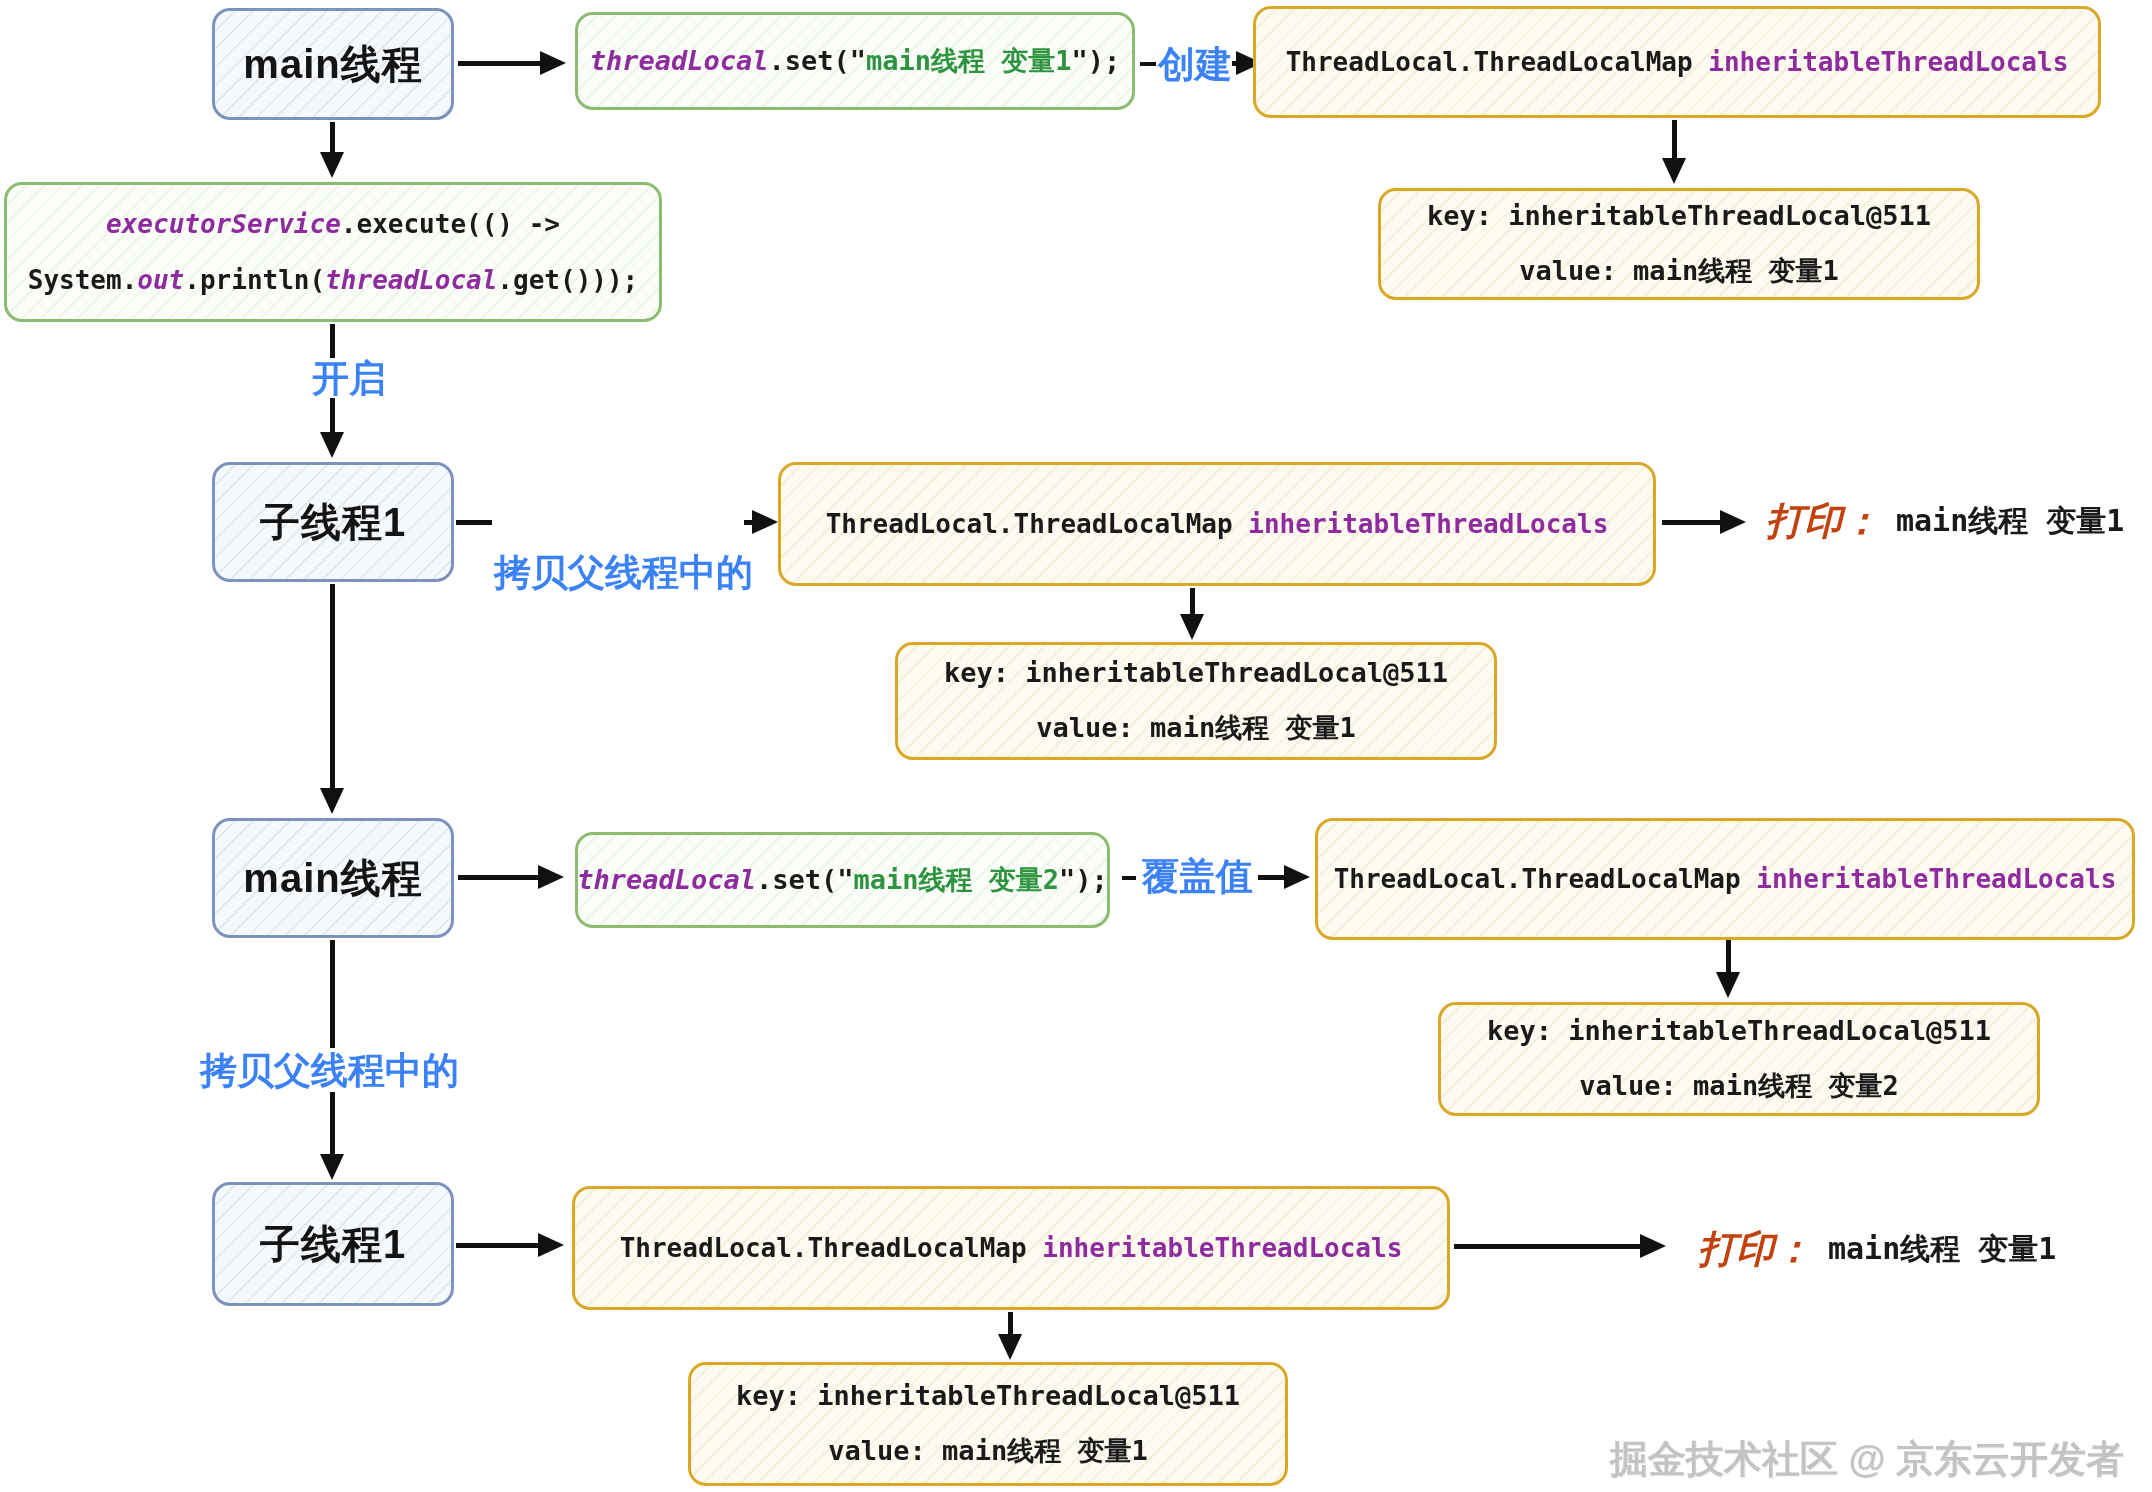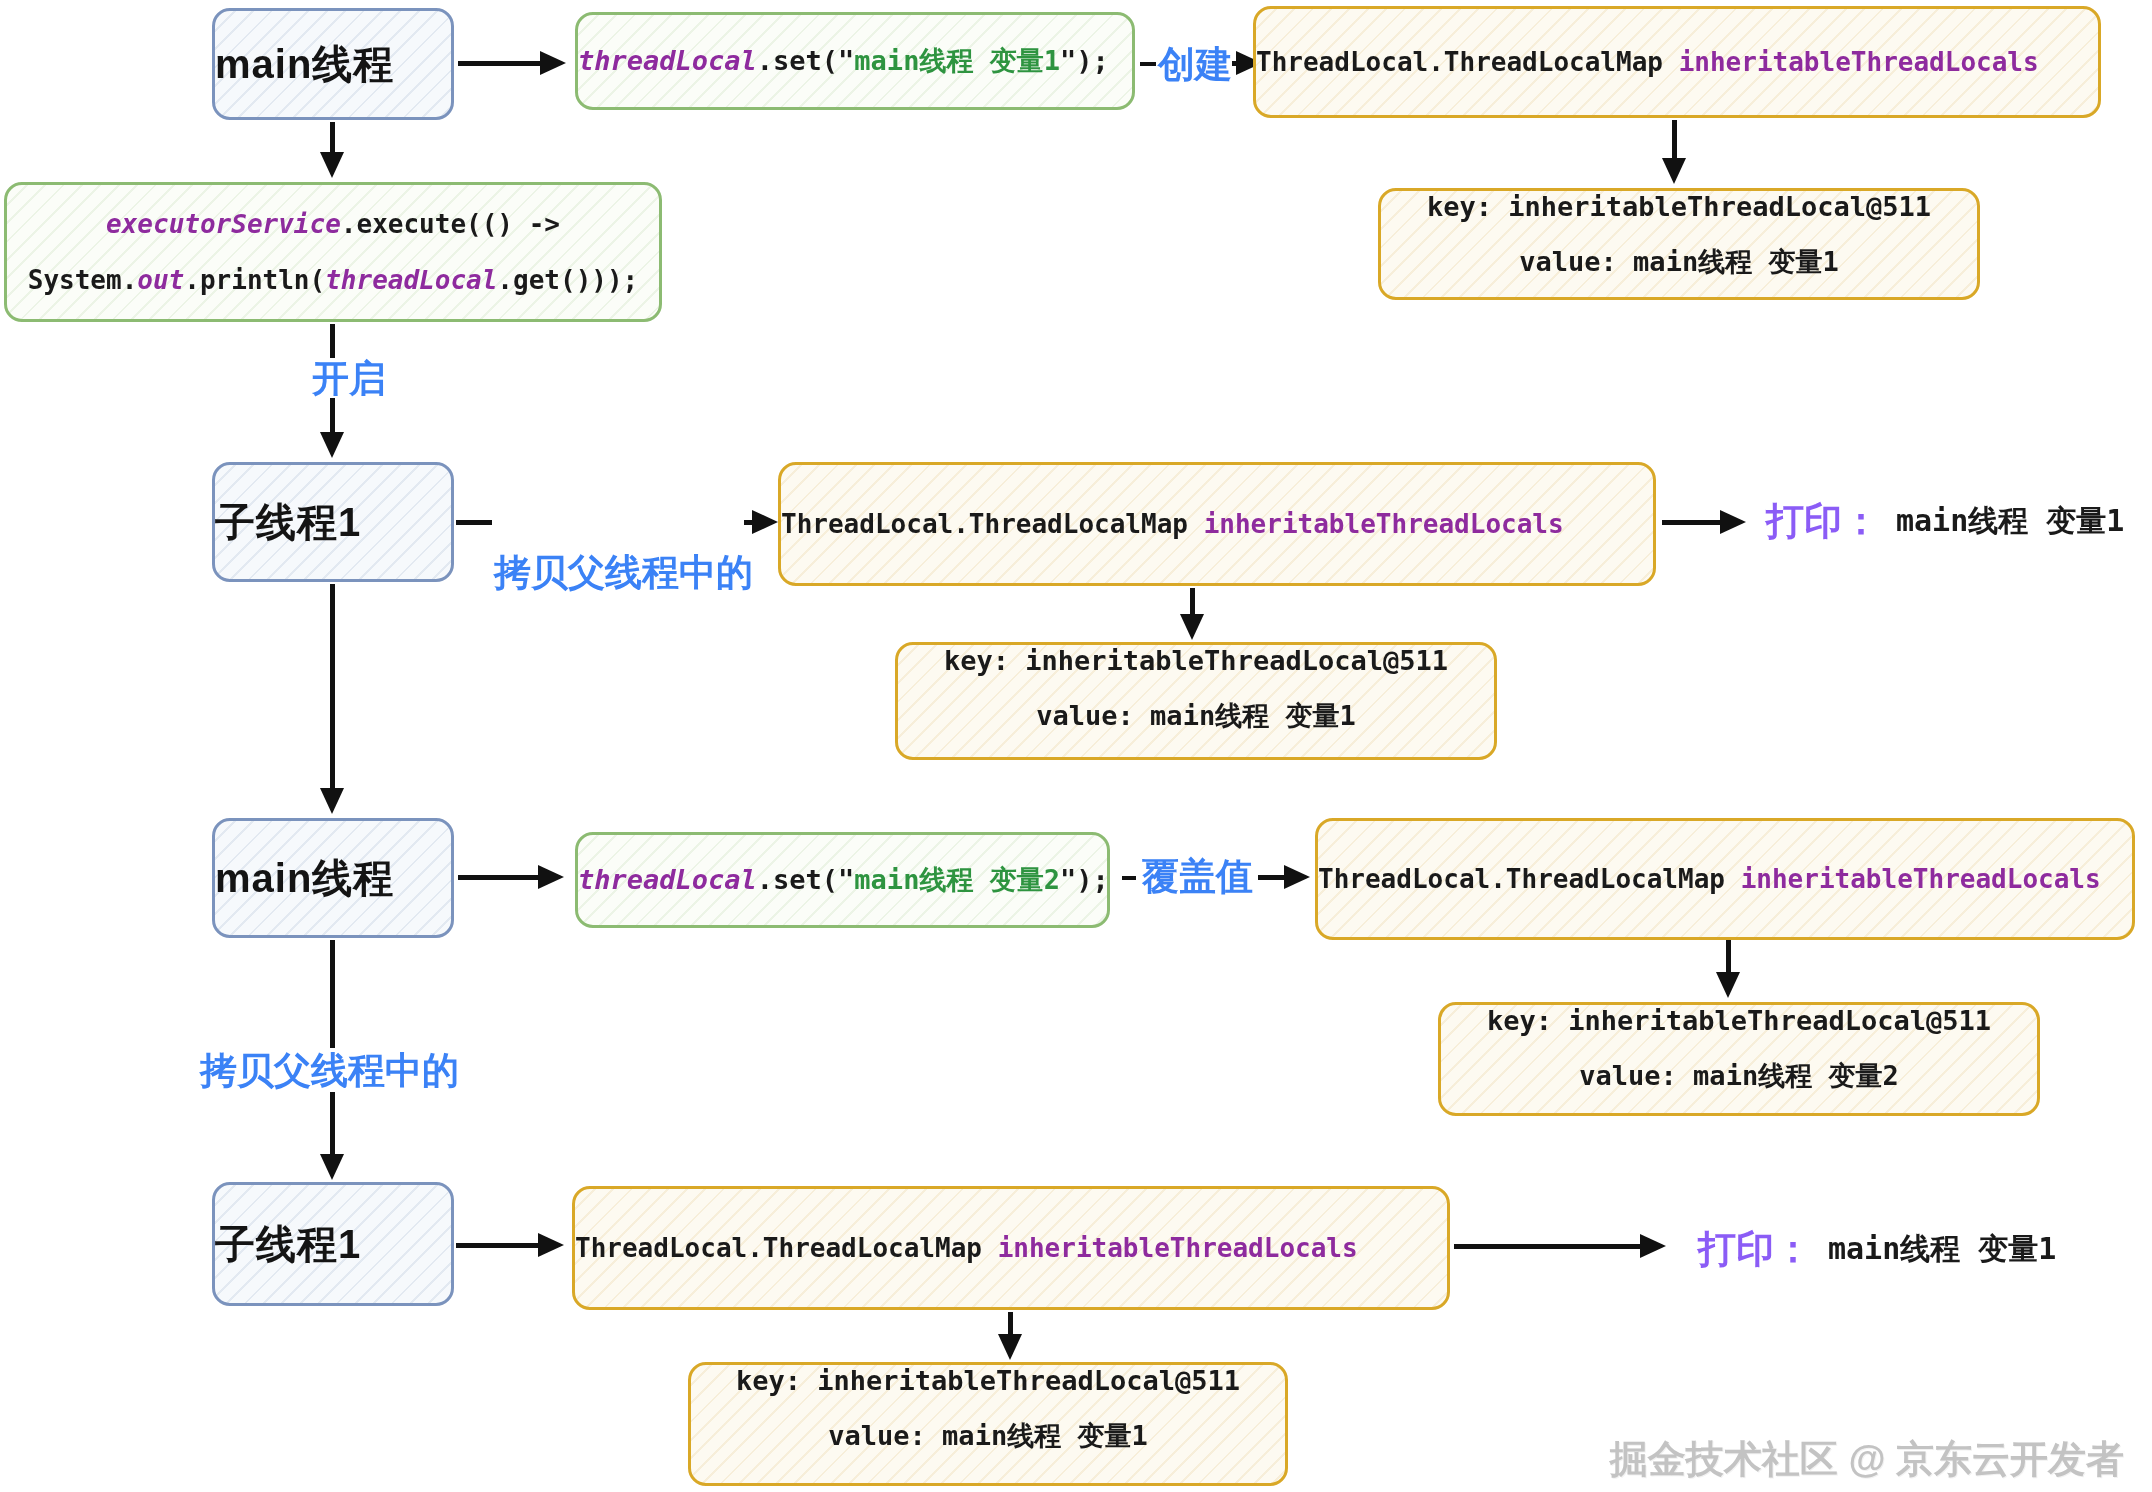--- a/index.html
+++ b/index.html
@@ -1,20 +1,20 @@
 <!DOCTYPE html>
 <html><head>
 <meta charset="utf-8">
 <style>
   html,body{margin:0;padding:0;background:#fff;}
   .canvas{position:relative;width:2152px;height:1492px;background:#ffffff;overflow:hidden;
           font-family:"Liberation Sans",sans-serif;}
 
   
-  .node{position:absolute;display:flex;align-items:center;
+  .node{position:absolute;display:flex;align-items:center;justify-content:center;
         box-sizing:border-box;border-radius:18px;}
   .box-blue{border:3px solid #7b93bd;
         background:#f6f9fc;
         background-image:repeating-linear-gradient(135deg,rgba(125,150,185,0.16) 0 2px,transparent 2px 13px);}
   .box-green{border:3px solid #8cbb72;
         background:#fbfdf8;
         background-image:repeating-linear-gradient(135deg,rgba(145,190,120,0.14) 0 2px,transparent 2px 13px);}
   .box-yellow{border:3px solid #d9a827;
         background:#fdfaf1;
         background-image:repeating-linear-gradient(135deg,rgba(220,185,110,0.18) 0 2px,transparent 2px 13px);}
@@ -38,21 +38,21 @@
   .arr-h::after{content:"";position:absolute;right:-26px;top:-10px;width:0;height:0;
       border-left:26px solid #111;border-top:12px solid transparent;border-bottom:12px solid transparent;}
   .arr-v,.line-v{position:absolute;width:5px;background:#111;}
   .arr-v::after{content:"";position:absolute;bottom:-26px;left:-10px;width:0;height:0;
       border-top:26px solid #111;border-left:12px solid transparent;border-right:12px solid transparent;}
   .dash{position:absolute;height:4px;background:#111;}
 
   .edge-label{position:absolute;font-size:37px;font-weight:700;color:#3b82f6;white-space:nowrap;}
 
   .print-line{position:absolute;display:flex;align-items:center;gap:16px;white-space:nowrap;}
-  .print-label{font-size:38px;font-weight:700;color:#8b5cf6;}
+  .print-label{font-size:38px;font-weight:700;color:#c2410c;font-style:italic;}
   .print-value{font-size:30px;}
 
   .watermark{position:absolute;font-size:38px;font-weight:700;color:#c3c3c3;
              text-shadow:1px 1px 0 #f2f2f2;white-space:nowrap;text-align:right;}
 </style>
 </head>
 <body>
 
 <div class="canvas">
 

